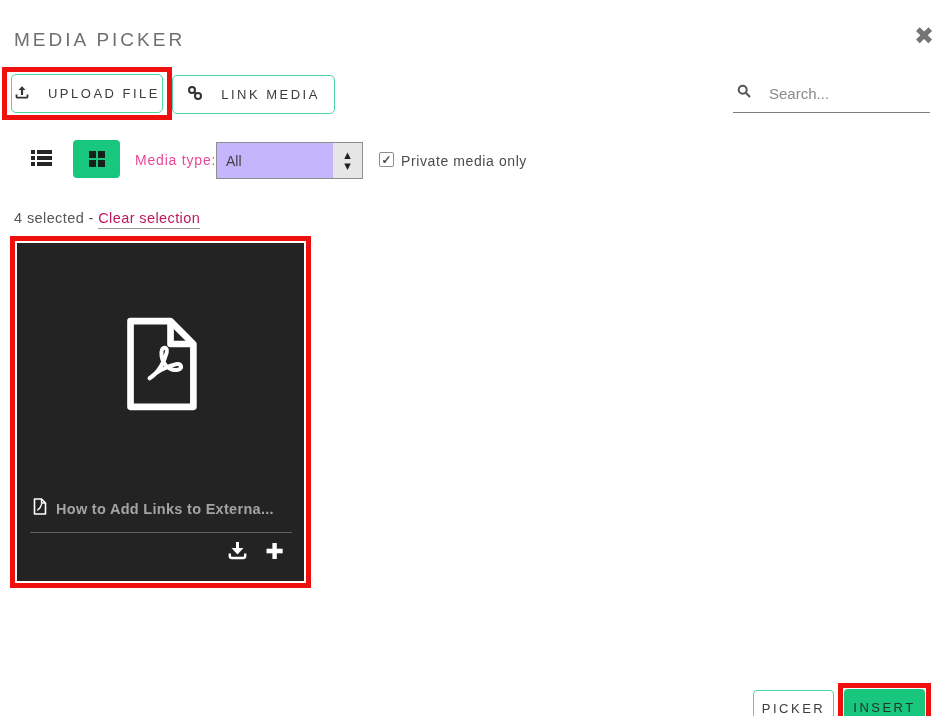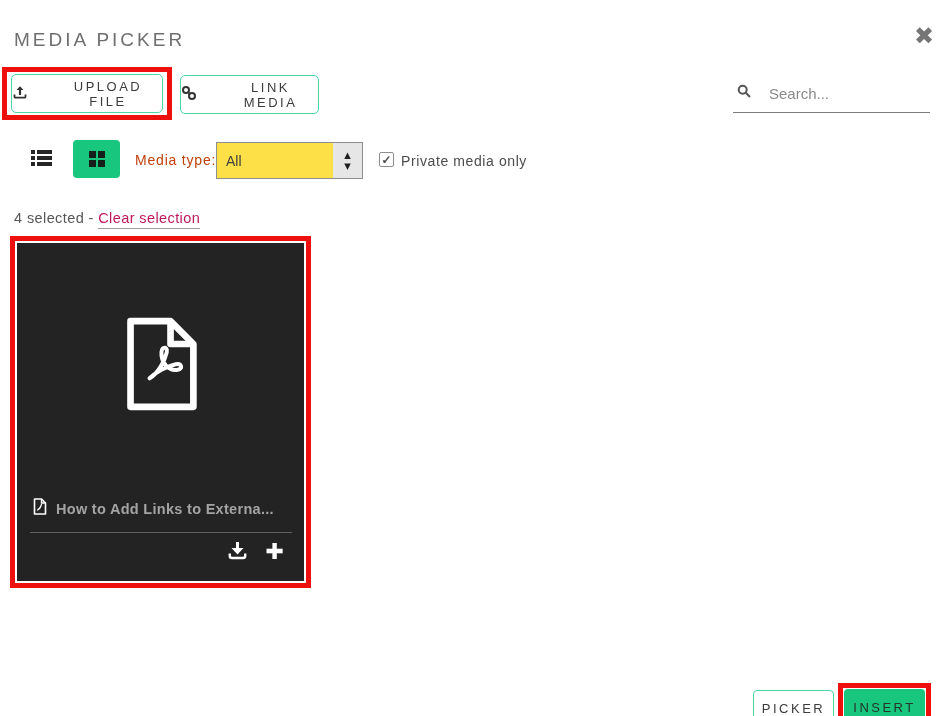--- a/index.html
+++ b/index.html
@@ -24,27 +24,27 @@
 
   
   .annotation { border:5px solid #ee0f0f; }
   .annotation-upload { left:2px; top:45px; width:170px; height:53px;
     display:flex; align-items:center; justify-content:center; }
   .annotation-card { left:10px; top:214px; width:301px; height:352px; }
   .annotation-insert { left:838px; top:661px; width:93px; height:49px; padding:1px; }
 
   
   .btn {
-    display:inline-flex; align-items:center; justify-content:center; gap:26px;
+    display:inline-flex; align-items:center; justify-content:center; gap:18px;
     background:#fff; border:1px solid #4bd6a2; border-radius:5px;
     font-size:13px; letter-spacing:2.5px; color:#3c3c3c; cursor:pointer;
     font-family:"Liberation Sans", sans-serif;
   }
   .btn-upload { width:152px; height:39px; }
-  .btn-link { left:180px; top:53px; width:139px; height:39px; }
+  .btn-link { left:172px; top:53px; width:163px; height:39px; }
 
   
   .search-box {
     left:733px; top:58px; width:197px; height:33px;
     border-bottom:1px solid #7d7d7d; display:flex; align-items:center; gap:18px;
     padding:0 2px 6px 4px;
   }
   .search-box input {
     border:none; outline:none; width:150px; font-size:15px; color:#555;
     font-family:"Liberation Sans", sans-serif; background:transparent;
@@ -55,24 +55,24 @@
   .view-list-btn { left:31px; top:127px; width:21px; height:18px; cursor:pointer;
     background:none; border:none; display:block; }
   .view-grid-btn {
     left:73px; top:118px; width:47px; height:38px; background:#18c67d;
     border:none; border-radius:4px; cursor:pointer;
     display:flex; align-items:center; justify-content:center;
   }
   .grid-glyph { display:grid; grid-template-columns:7px 7px; grid-template-rows:7px 7px; gap:2px; }
   .grid-glyph span { background:#15201a; }
 
-  .media-type-label { left:135px; top:130px; font-size:14px; color:#c2410c; letter-spacing:.8px; }
+  .media-type-label { left:135px; top:130px; font-size:14px; color:#ec4899; letter-spacing:.8px; }
   .select {
     left:216px; top:120px; width:147px; height:37px;
-    border:1px solid #8e8e8e; background:#fde047; cursor:pointer;
+    border:1px solid #8e8e8e; background:#c4b5fd; cursor:pointer;
   }
   .select-value {
     position:absolute; left:9px; top:50%; transform:translateY(-50%);
     font-size:14px; color:#3f3f3f;
   }
   .select-arrows {
     position:absolute; right:0; top:0; bottom:0; width:29px; background:#e6e6e6;
     display:flex; flex-direction:column; align-items:center; justify-content:center; gap:2px;
   }
   .select-arrows span { font-size:8.5px; color:#1f1f1f; line-height:1;

